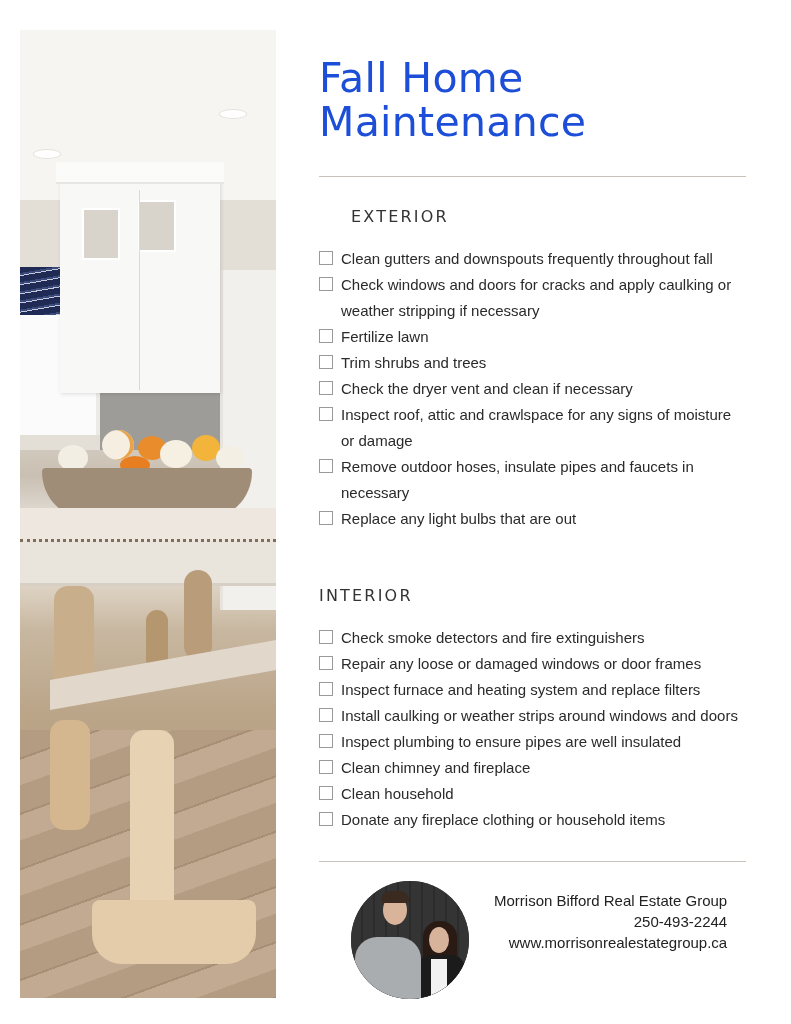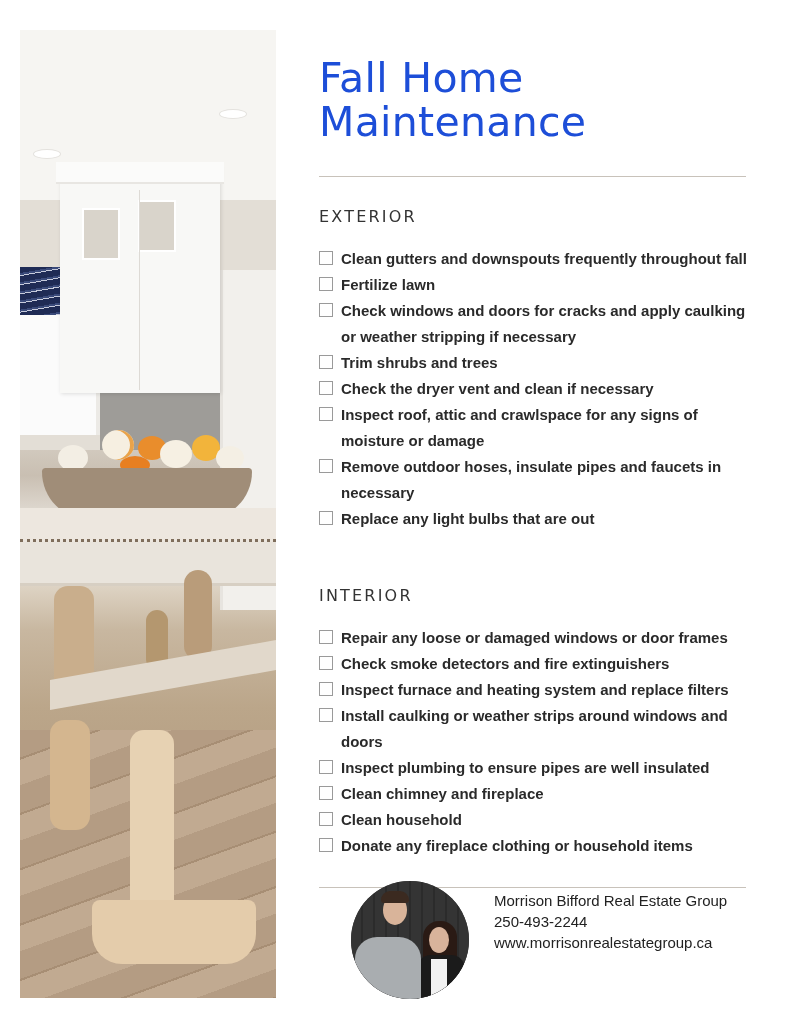--- a/index.html
+++ b/index.html
@@ -40,26 +40,26 @@
     .title {
       font-family: "DejaVu Sans", sans-serif; font-size: 41px; font-weight: normal;
       line-height: 44px; color: #1d4ed8; letter-spacing: 0.3px;
     }
     .divider { height: 1px; background: #c8c2ba; width: 427px; }
     .divider.top { margin-top: 32px; }
     .section-title {
       font-family: "DejaVu Sans", sans-serif; font-size: 16px; letter-spacing: 2.2px;
       color: #333; font-weight: normal;
     }
-    .section-title.exterior { margin-top: 30px; }
+    .section-title.exterior { margin-top: 30px; margin-left: 32px; }
     .section-title.interior { margin-top: 54px; }
     .checklist { list-style: none; margin-top: 20px; }
     .check-item {
       display: flex; align-items: flex-start;
-      font-family: "Liberation Sans", sans-serif; font-size: 15px; line-height: 26px; color: #2a2a2a; font-weight: bold;
+      font-family: "Liberation Sans", sans-serif; font-size: 15px; line-height: 26px; color: #2a2a2a;
     }
     .checkbox {
       flex: 0 0 auto; width: 14px; height: 14px; margin-top: 5px; margin-right: 8px;
       border: 1px solid #9a9a9a; background: #fff; cursor: pointer;
     }
     .item-text { flex: 1 1 auto; }
 
     .divider.bottom { margin-top: 28px; }
 
     
@@ -72,21 +72,21 @@
     .avatar .man-body { position: absolute; left: 4px; top: 56px; width: 66px; height: 70px; background: #a9adb0; border-radius: 22px 22px 0 0; }
     .avatar .man-head { position: absolute; left: 32px; top: 14px; width: 24px; height: 30px; background: #d9b49a; border-radius: 50%; }
     .avatar .man-hair { position: absolute; left: 30px; top: 10px; width: 28px; height: 12px; background: #3b2a20; border-radius: 12px 12px 4px 4px; }
     .avatar .woman-body { position: absolute; left: 66px; top: 74px; width: 48px; height: 50px; background: #1b1b1b; border-radius: 14px 14px 0 0; }
     .avatar .woman-shirt { position: absolute; left: 80px; top: 78px; width: 16px; height: 46px; background: #f2f2f2; }
     .avatar .woman-hair { position: absolute; left: 72px; top: 40px; width: 34px; height: 46px; background: #2a1a14; border-radius: 16px 16px 10px 10px; }
     .avatar .woman-face { position: absolute; left: 78px; top: 46px; width: 20px; height: 26px; background: #d8b39b; border-radius: 50%; }
 
     .contact { position: absolute; left: 143px; top: 9px; font-family: "Liberation Sans", sans-serif; font-size: 15px; line-height: 21px; color: #222; }
     .contact a { color: #222; text-decoration: none; display: block; }
-    .contact .line { display: block; }
+    .contact .line { display: block; text-align: right; }
   </style>
 </head>
 <body>
 
 <div class="photo">
   <div class="ceiling"></div>
   <div class="light" style="left:14px; top:120px;"></div>
   <div class="light" style="left:200px; top:80px;"></div>
   <div class="wall"></div>
   <div class="window"></div>
@@ -127,25 +127,25 @@
   <div class="divider top"></div>
 
   <h2 class="section-title exterior">EXTERIOR</h2>
   <ul class="checklist">
     <li class="check-item">
         <span class="checkbox"></span>
         <span class="item-text">Clean gutters and downspouts frequently throughout fall</span>
       </li>
     <li class="check-item">
         <span class="checkbox"></span>
+        <span class="item-text">Check windows and doors for cracks and apply caulking or weather stripping if necessary</span>
+      </li>
+    <li class="check-item">
+        <span class="checkbox"></span>
         <span class="item-text">Fertilize lawn</span>
-      </li>
-    <li class="check-item">
-        <span class="checkbox"></span>
-        <span class="item-text">Check windows and doors for cracks and apply caulking or weather stripping if necessary</span>
       </li>
     <li class="check-item">
         <span class="checkbox"></span>
         <span class="item-text">Trim shrubs and trees</span>
       </li>
     <li class="check-item">
         <span class="checkbox"></span>
         <span class="item-text">Check the dryer vent and clean if necessary</span>
       </li>
     <li class="check-item">
@@ -159,25 +159,25 @@
     <li class="check-item">
         <span class="checkbox"></span>
         <span class="item-text">Replace any light bulbs that are out</span>
       </li>
   </ul>
 
   <h2 class="section-title interior">INTERIOR</h2>
   <ul class="checklist">
     <li class="check-item">
         <span class="checkbox"></span>
+        <span class="item-text">Check smoke detectors and fire extinguishers</span>
+      </li>
+    <li class="check-item">
+        <span class="checkbox"></span>
         <span class="item-text">Repair any loose or damaged windows or door frames</span>
-      </li>
-    <li class="check-item">
-        <span class="checkbox"></span>
-        <span class="item-text">Check smoke detectors and fire extinguishers</span>
       </li>
     <li class="check-item">
         <span class="checkbox"></span>
         <span class="item-text">Inspect furnace and heating system and replace filters</span>
       </li>
     <li class="check-item">
         <span class="checkbox"></span>
         <span class="item-text">Install caulking or weather strips around windows and doors</span>
       </li>
     <li class="check-item">

